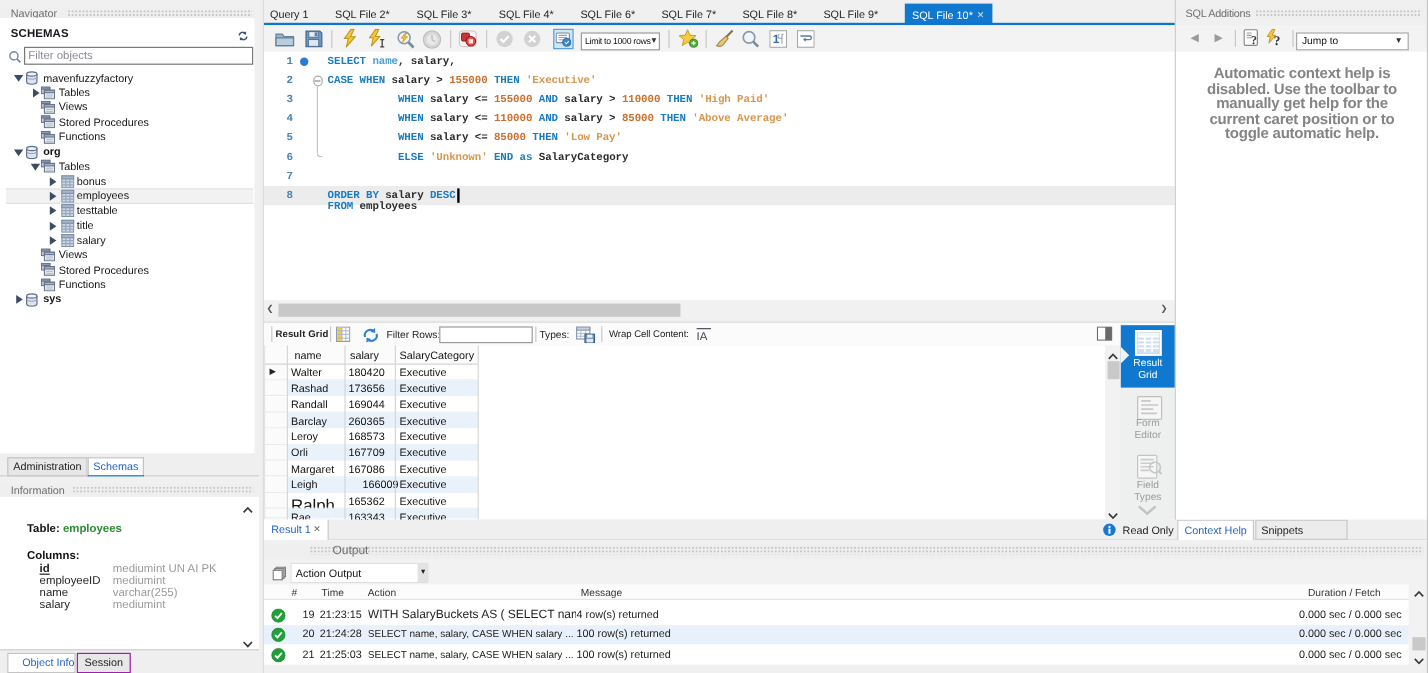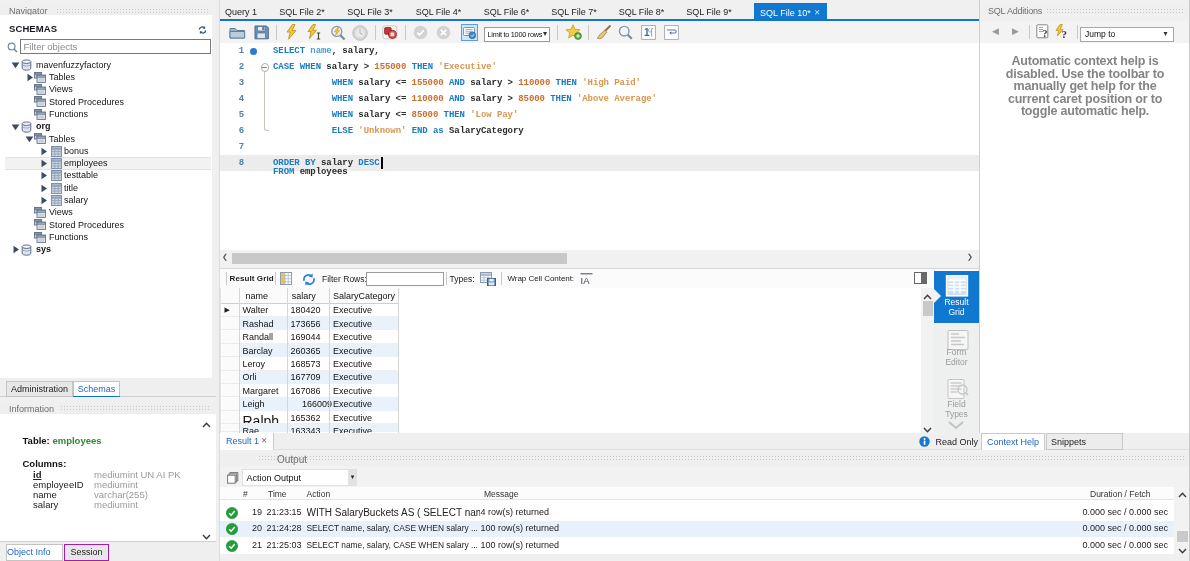--- a/index.html
+++ b/index.html
@@ -209,21 +209,21 @@
 <div class="abs" style="left:94px;top:488.5px;font-size:9.5px;color:#9a9a9a;">varchar(255)</div>
 <div class="abs" style="left:33px;top:498.5px;font-size:9.5px;color:#222;">salary</div>
 <div class="abs" style="left:94px;top:498.5px;font-size:9.5px;color:#9a9a9a;">mediumint</div>
 <div class="abs" style="left:202px;top:420px;width:9px;height:6px;"><svg width="9" height="6" viewBox="0 0 9 6">
       <path d="M1,5 L4.5,1.3 L8,5" stroke="#3a3a3a" stroke-width="1.4" fill="none"></path>
     </svg></div>
 <div class="abs" style="left:202px;top:532px;width:9px;height:6px;"><svg width="9" height="6" viewBox="0 0 9 6">
       <path d="M1,1 L4.5,4.7 L8,1" stroke="#3a3a3a" stroke-width="1.4" fill="none"></path>
     </svg></div>
 <div class="abs" style="left:0px;top:541px;width:216px;height:20px;background:#efefef;border-top:1px solid #cfcfcf;box-sizing:border-box;"></div>
-<div class="abs" style="left:6px;top:544px;width:57px;height:17px;background:#fff;border:1px solid #c4c4c4;box-sizing:border-box;text-align:left;line-height:15px;font-size:9px;color:#1f63c4;">Object Info</div>
+<div class="abs" style="left:6px;top:544px;width:57px;height:17px;background:#fff;border:1px solid #c4c4c4;box-sizing:border-box;text-align:right;line-height:15px;font-size:9px;color:#1f63c4;">Object Info</div>
 <div class="abs" style="left:64px;top:544px;width:45px;height:17px;background:#e7e7e7;border:1px solid #a21caf;box-sizing:border-box;text-align:center;line-height:15px;font-size:9px;color:#222;">Session</div>
 <div class="abs" style="left:216px;top:0px;width:4px;height:561px;background:#efefef;"></div>
 <div class="abs" style="left:219px;top:0px;width:1px;height:561px;background:#dcdcdc;"></div>
 <div class="abs" style="left:220px;top:0px;width:759px;height:19px;background:#f0f0f0;"></div>
 <div class="abs" style="left:208px;top:4px;width:66px;height:15px;text-align:center;font-size:9px;color:#222;line-height:16px;">Query 1</div>
 <div class="abs" style="left:269px;top:4px;width:66px;height:15px;text-align:center;font-size:9px;color:#222;line-height:16px;">SQL File 2*</div>
 <div class="abs" style="left:337px;top:4px;width:66px;height:15px;text-align:center;font-size:9px;color:#222;line-height:16px;">SQL File 3*</div>
 <div class="abs" style="left:405.5px;top:4px;width:66px;height:15px;text-align:center;font-size:9px;color:#222;line-height:16px;">SQL File 4*</div>
 <div class="abs" style="left:473.5px;top:4px;width:66px;height:15px;text-align:center;font-size:9px;color:#222;line-height:16px;">SQL File 6*</div>
 <div class="abs" style="left:541px;top:4px;width:66px;height:15px;text-align:center;font-size:9px;color:#222;line-height:16px;">SQL File 7*</div>

